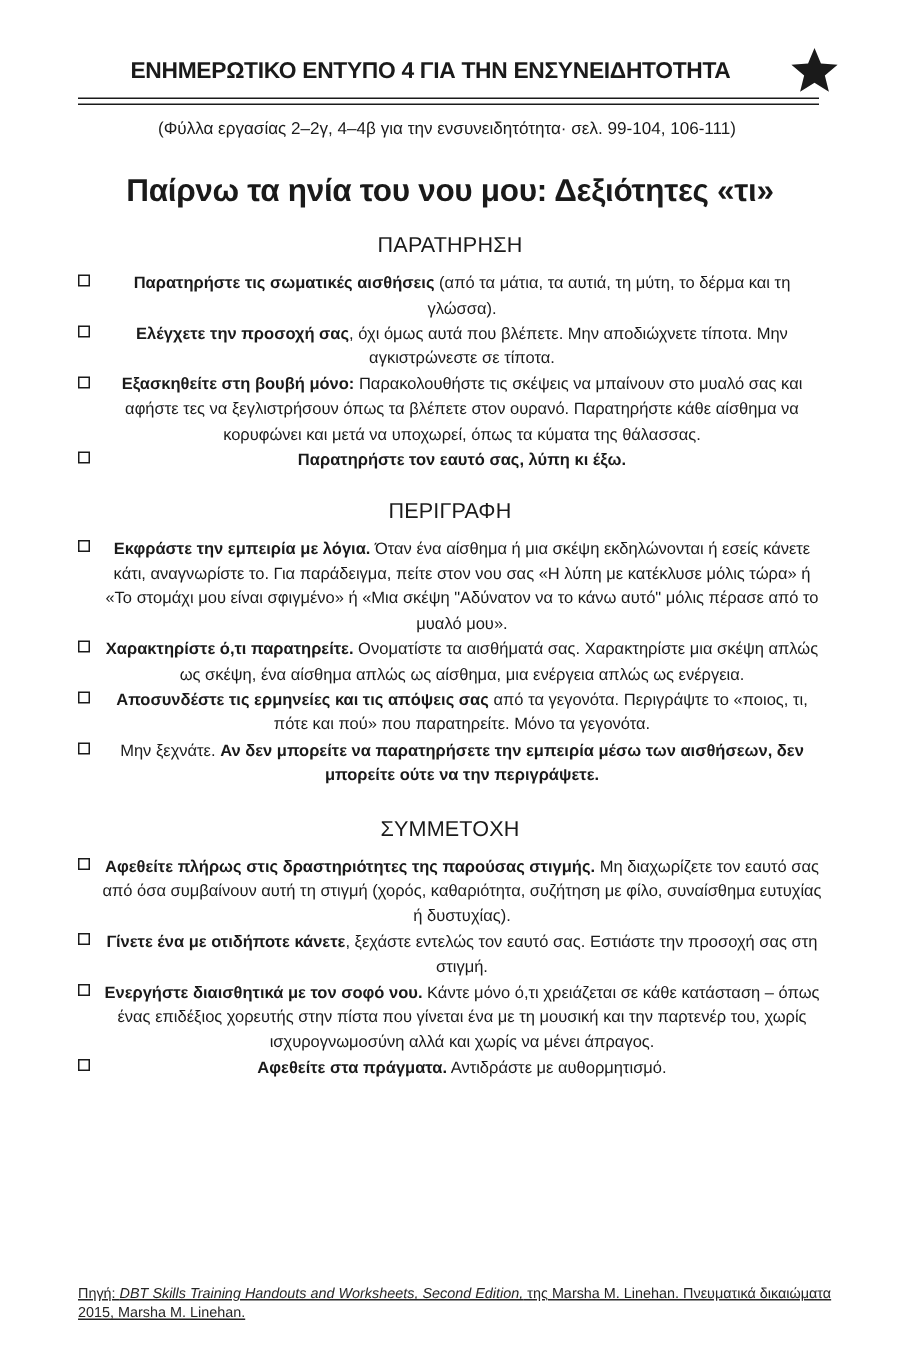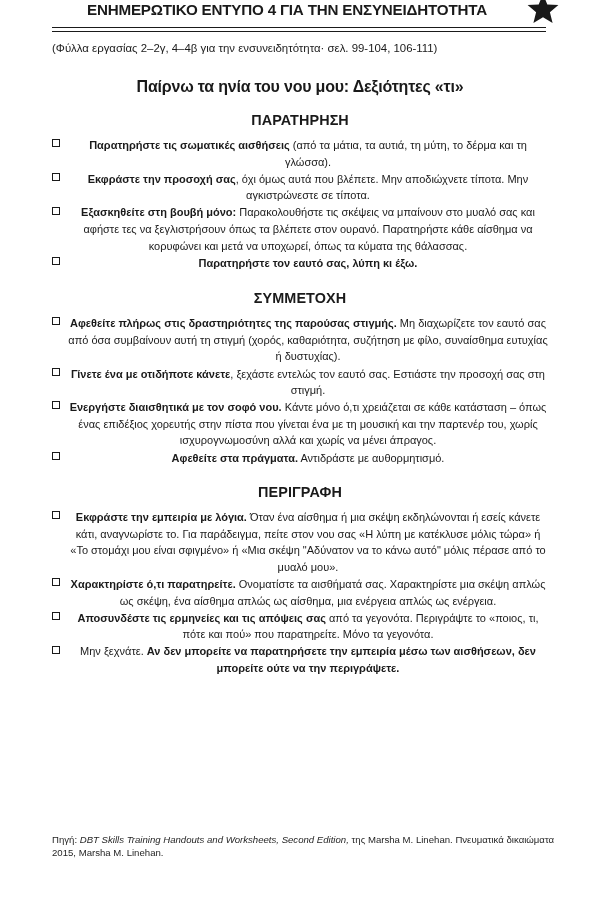--- a/index.html
+++ b/index.html
@@ -18,20 +18,21 @@
     position: relative;
     width: 600px;
     height: 900px;
     box-sizing: border-box;
     padding: 0 52px;
   }
 
   
   .header {
     position: relative;
+    padding-top: 38px;
   }
   .header-title-row {
     position: relative;
     height: 24px;
   }
   .header-title {
     font-size: 15.2px;
     font-weight: bold;
     letter-spacing: -0.2px;
     text-align: center;
@@ -49,43 +50,44 @@
   }
   .rule {
     height: 3px;
     border-top: 1px solid #1a1a1a;
     border-bottom: 1px solid #1a1a1a;
     background: #ffffff;
     margin-top: 3px;
     width: 494px;
   }
   .header-sub {
+    text-align: center;
     font-size: 11.4px;
     line-height: 15px;
     margin-top: 9px;
     padding-right: 4px;
     white-space: nowrap;
   }
   .doc-title {
     text-align: center;
-    font-size: 16px;
+    font-size: 21px;
     font-weight: bold;
     letter-spacing: -0.2px;
     margin-top: 22px;
     white-space: nowrap;
   }
 
   
   .section {
     margin-top: 16px;
   }
   .section-heading {
     text-align: center;
     font-size: 14.4px;
-    font-weight: bold;
+    font-weight: normal;
     letter-spacing: 0.1px;
     margin-bottom: 9px;
   }
   .section.second { margin-top: 18px; }
   .section.third  { margin-top: 19px; }
 
   ul.items {
     list-style: none;
     margin: 0;
     padding: 0;
@@ -107,24 +109,25 @@
     border: 1.3px solid #1a1a1a;
     box-sizing: border-box;
   }
   li.item b { font-weight: bold; }
 
   
   .footer {
     position: absolute;
     left: 52px;
     right: 40px;
-    top: 833px;
+    top: 856px;
     font-size: 9.6px;
     line-height: 13.2px;
     color: #262626;
+    text-decoration: underline;
   }
   .footer i { font-style: italic; }
 </style>
 </head>
 <body>
 
 <div class="page">
 
   <div class="header">
     <div class="header-title-row">
@@ -137,41 +140,41 @@
     </div>
     <div class="rule"></div>
     <div class="header-sub">(Φύλλα εργασίας 2–2γ, 4–4β για την ενσυνειδητότητα· σελ. 99-104, 106-111)</div>
     <div class="doc-title">Παίρνω τα ηνία του νου μου: Δεξιότητες «τι»</div>
   </div>
 
   <div class="section first">
     <div class="section-heading">ΠΑΡΑΤΗΡΗΣΗ</div>
     <ul class="items">
         <li class="item"><span class="box-icon"></span><span><b>Παρατηρήστε τις σωματικές αισθήσεις</b><span> (από τα μάτια, τα αυτιά, τη μύτη, το δέρμα και τη γλώσσα).</span></span></li>
-        <li class="item"><span class="box-icon"></span><span><b>Εκφράστε την προσοχή σας</b><span>, όχι όμως αυτά που βλέπετε. Μην αποδιώχνετε τίποτα. Μην αγκιστρώνεστε σε τίποτα.</span></span></li>
+        <li class="item"><span class="box-icon"></span><span><b>Ελέγχετε την προσοχή σας</b><span>, όχι όμως αυτά που βλέπετε. Μην αποδιώχνετε τίποτα. Μην αγκιστρώνεστε σε τίποτα.</span></span></li>
         <li class="item"><span class="box-icon"></span><span><b>Εξασκηθείτε στη βουβή μόνο:</b><span> Παρακολουθήστε τις σκέψεις να μπαίνουν στο μυαλό σας και αφήστε τες να ξεγλιστρήσουν όπως τα βλέπετε στον ουρανό. Παρατηρήστε κάθε αίσθημα να κορυφώνει και μετά να υποχωρεί, όπως τα κύματα της θάλασσας.</span></span></li>
         <li class="item"><span class="box-icon"></span><span><b>Παρατηρήστε τον εαυτό σας, λύπη κι έξω.</b></span></li>
+      </ul>
+  </div>
+
+  <div class="section second">
+    <div class="section-heading">ΠΕΡΙΓΡΑΦΗ</div>
+    <ul class="items">
+        <li class="item"><span class="box-icon"></span><span><b>Εκφράστε την εμπειρία με λόγια.</b><span> Όταν ένα αίσθημα ή μια σκέψη εκδηλώνονται ή εσείς κάνετε κάτι, αναγνωρίστε το. Για παράδειγμα, πείτε στον νου σας «Η λύπη με κατέκλυσε μόλις τώρα» ή «Το στομάχι μου είναι σφιγμένο» ή «Μια σκέψη "Αδύνατον να το κάνω αυτό" μόλις πέρασε από το μυαλό μου».</span></span></li>
+        <li class="item"><span class="box-icon"></span><span><b>Χαρακτηρίστε ό,τι παρατηρείτε.</b><span> Ονοματίστε τα αισθήματά σας. Χαρακτηρίστε μια σκέψη απλώς ως σκέψη, ένα αίσθημα απλώς ως αίσθημα, μια ενέργεια απλώς ως ενέργεια.</span></span></li>
+        <li class="item"><span class="box-icon"></span><span><b>Αποσυνδέστε τις ερμηνείες και τις απόψεις σας</b><span> από τα γεγονότα. Περιγράψτε το «ποιος, τι, πότε και πού» που παρατηρείτε. Μόνο τα γεγονότα.</span></span></li>
+        <li class="item"><span class="box-icon"></span><span><span>Μην ξεχνάτε. </span><b>Αν δεν μπορείτε να παρατηρήσετε την εμπειρία μέσω των αισθήσεων, δεν μπορείτε ούτε να την περιγράψετε.</b></span></li>
       </ul>
   </div>
 
   <div class="section third">
     <div class="section-heading">ΣΥΜΜΕΤΟΧΗ</div>
     <ul class="items">
         <li class="item"><span class="box-icon"></span><span><b>Αφεθείτε πλήρως στις δραστηριότητες της παρούσας στιγμής.</b><span> Μη διαχωρίζετε τον εαυτό σας από όσα συμβαίνουν αυτή τη στιγμή (χορός, καθαριότητα, συζήτηση με φίλο, συναίσθημα ευτυχίας ή δυστυχίας).</span></span></li>
         <li class="item"><span class="box-icon"></span><span><b>Γίνετε ένα με οτιδήποτε κάνετε</b><span>, ξεχάστε εντελώς τον εαυτό σας. Εστιάστε την προσοχή σας στη στιγμή.</span></span></li>
         <li class="item"><span class="box-icon"></span><span><b>Ενεργήστε διαισθητικά με τον σοφό νου.</b><span> Κάντε μόνο ό,τι χρειάζεται σε κάθε κατάσταση – όπως ένας επιδέξιος χορευτής στην πίστα που γίνεται ένα με τη μουσική και την παρτενέρ του, χωρίς ισχυρογνωμοσύνη αλλά και χωρίς να μένει άπραγος.</span></span></li>
         <li class="item"><span class="box-icon"></span><span><b>Αφεθείτε στα πράγματα.</b><span> Αντιδράστε με αυθορμητισμό.</span></span></li>
       </ul>
   </div>
 
-  <div class="section second">
-    <div class="section-heading">ΠΕΡΙΓΡΑΦΗ</div>
-    <ul class="items">
-        <li class="item"><span class="box-icon"></span><span><b>Εκφράστε την εμπειρία με λόγια.</b><span> Όταν ένα αίσθημα ή μια σκέψη εκδηλώνονται ή εσείς κάνετε κάτι, αναγνωρίστε το. Για παράδειγμα, πείτε στον νου σας «Η λύπη με κατέκλυσε μόλις τώρα» ή «Το στομάχι μου είναι σφιγμένο» ή «Μια σκέψη "Αδύνατον να το κάνω αυτό" μόλις πέρασε από το μυαλό μου».</span></span></li>
-        <li class="item"><span class="box-icon"></span><span><b>Χαρακτηρίστε ό,τι παρατηρείτε.</b><span> Ονοματίστε τα αισθήματά σας. Χαρακτηρίστε μια σκέψη απλώς ως σκέψη, ένα αίσθημα απλώς ως αίσθημα, μια ενέργεια απλώς ως ενέργεια.</span></span></li>
-        <li class="item"><span class="box-icon"></span><span><b>Αποσυνδέστε τις ερμηνείες και τις απόψεις σας</b><span> από τα γεγονότα. Περιγράψτε το «ποιος, τι, πότε και πού» που παρατηρείτε. Μόνο τα γεγονότα.</span></span></li>
-        <li class="item"><span class="box-icon"></span><span><span>Μην ξεχνάτε. </span><b>Αν δεν μπορείτε να παρατηρήσετε την εμπειρία μέσω των αισθήσεων, δεν μπορείτε ούτε να την περιγράψετε.</b></span></li>
-      </ul>
-  </div>
-
   <div class="footer"><span>Πηγή: </span><i>DBT Skills Training Handouts and Worksheets, Second Edition,</i><span> της Marsha M. Linehan. Πνευματικά δικαιώματα 2015, Marsha M. Linehan.</span></div>
 
 </div>
 
 </body></html>

